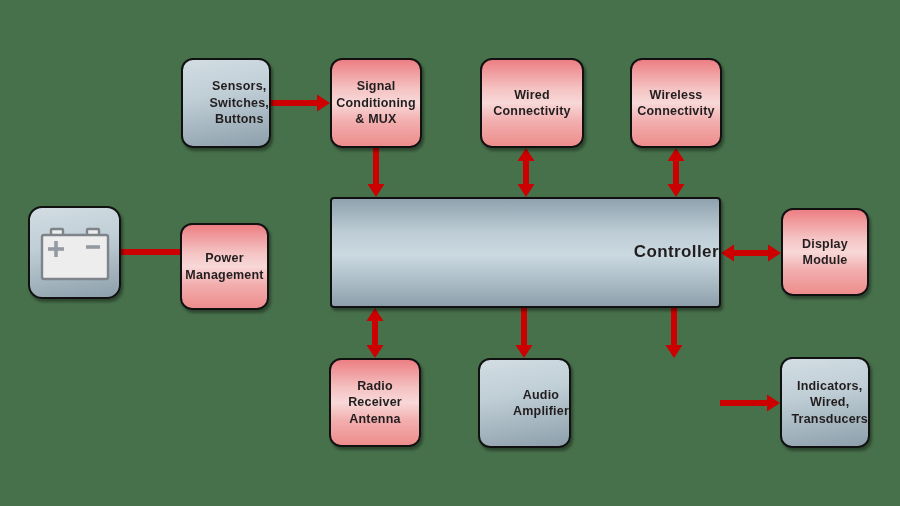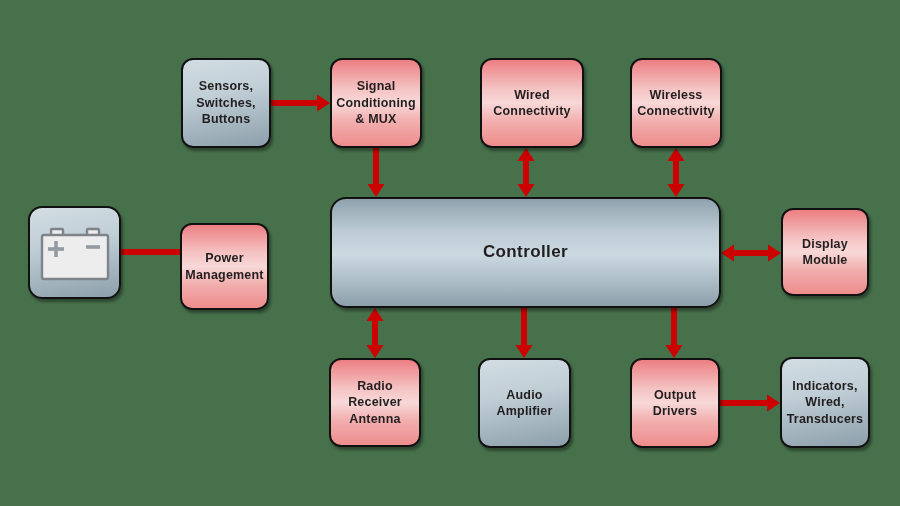--- a/index.html
+++ b/index.html
@@ -11,26 +11,27 @@
   #connectors { position:absolute; left:0; top:0; width:900px; height:506px; }
   .node {
     position:absolute; box-sizing:border-box;
     border:2px solid #111111; border-radius:12px;
     display:flex; align-items:center; justify-content:center;
     box-shadow:2px 3px 3px rgba(0,0,0,0.38);
     text-align:center;
   }
   .node.gray {
     background:linear-gradient(170deg,#d2dde3 0%,#c0ced6 40%,#a2b3bd 75%,#8d9fab 100%);
+    justify-content:flex-end;
   }
   .node.pink {
     background:linear-gradient(180deg,#ec7f83 0%,#f5c2c2 33%,#f8d8d8 50%,#f2adad 72%,#ee8d8d 100%);
   }
   .node.controller {
-    border-radius:16px;
+    border-radius:4px;
     background:linear-gradient(180deg,#8fa2ae 0%,#bccbd4 30%,#cbd9e1 52%,#a8b9c3 80%,#8d9fab 100%);
   }
   .lbl {
     white-space:pre-line;
     color:#221e1f; font-weight:bold; font-size:12.5px; line-height:1.32;
     letter-spacing:0.2px;
   }
   .lbl.big { font-size:17px; font-weight:600; letter-spacing:0.4px; }
   .batt-svg { display:block; }
 </style>
@@ -140,24 +141,20 @@
     <span class="lbl">Radio
 Receiver
 Antenna</span>
   </div>
 
   <div class="node gray" style="left:478px; top:358px; width:93px; height:90px;">
     <span class="lbl">Audio
 Amplifier</span>
   </div>
 
-  <div class="node pink" style="left:630px; top:358px; width:90px; height:90px;">
-    <span class="lbl">Output
-Drivers</span>
-  </div>
 
   <div class="node gray" style="left:780px; top:357px; width:90px; height:91px;">
     <span class="lbl">Indicators,
 Wired,
 Transducers</span>
   </div>
 
 </div>
 
 </body></html>

